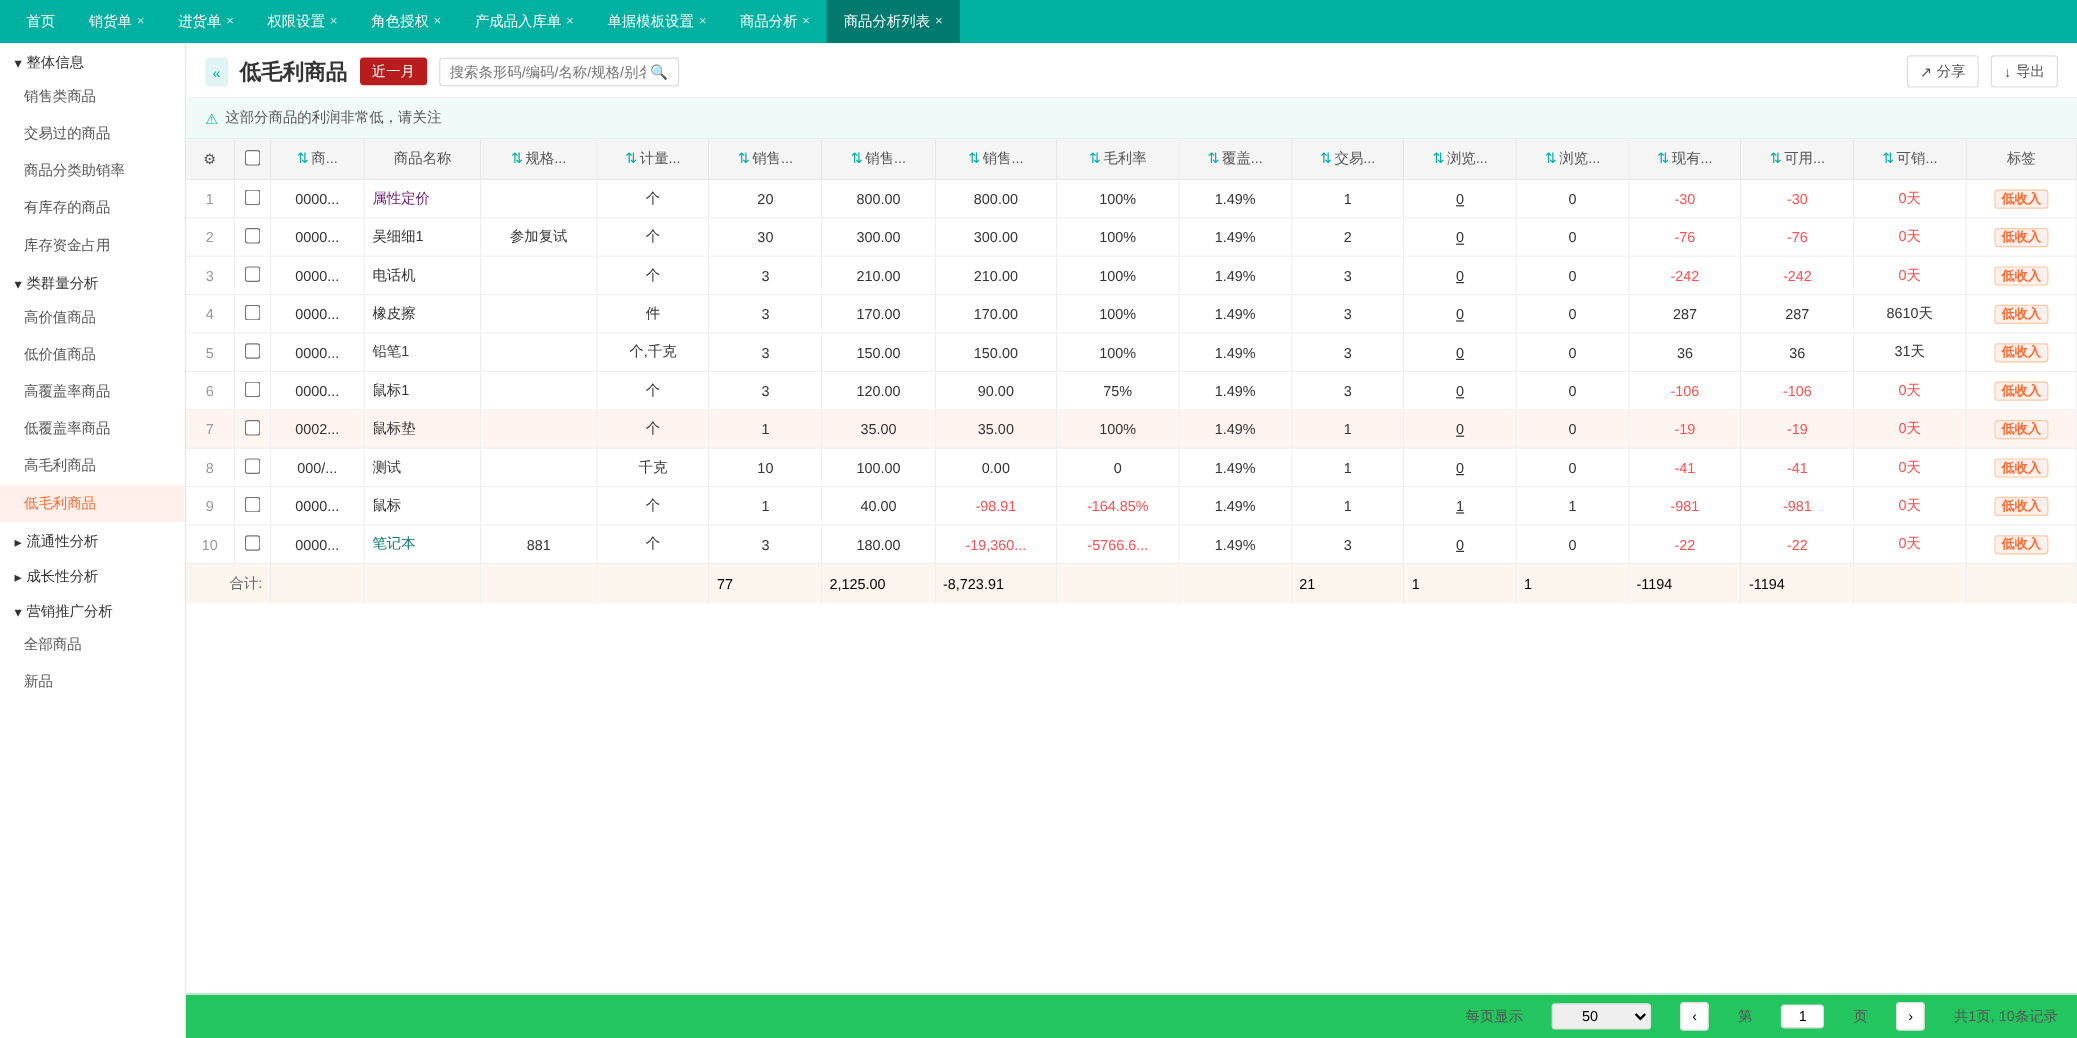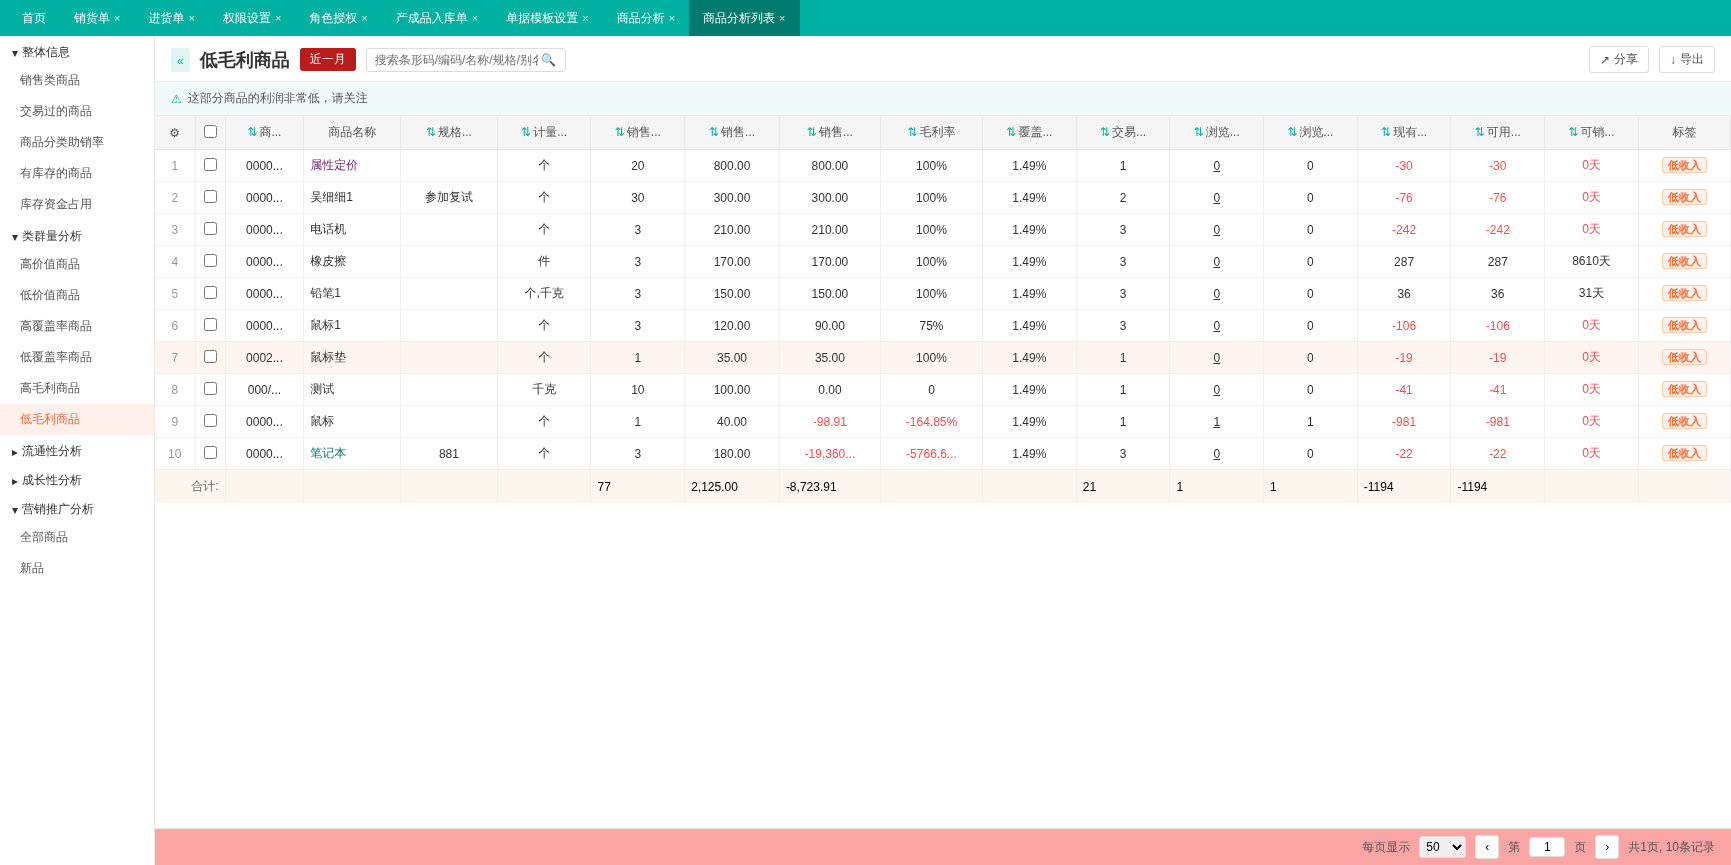--- a/index.html
+++ b/index.html
@@ -192,34 +192,34 @@
       font-weight: bold;
     }
     .link-underline {
       text-decoration: underline;
       color: #333;
       cursor: pointer;
     }
     .checkbox-cell { width: 30px; }
     .index-cell { color: #999; width: 30px; }
     .footer-bar {
-      background: #fca5a5;
+      background: #22c55e;
       border-top: 1px solid #e8e8e8;
       padding: 6px 16px;
       display: flex;
       align-items: center;
       justify-content: flex-end;
-      gap: 9px;
+      gap: 24px;
       font-size: 12px;
       color: #555;
     }
     .pagination-select {
       border: 1px solid #ddd;
       border-radius: 3px;
-      padding: 2px 2px;
+      padding: 2px 20px;
       font-size: 12px;
     }
     .page-btn {
       border: 1px solid #ddd;
       background: #fff;
       border-radius: 3px;
       width: 24px;
       height: 24px;
       cursor: pointer;
       font-size: 12px;

